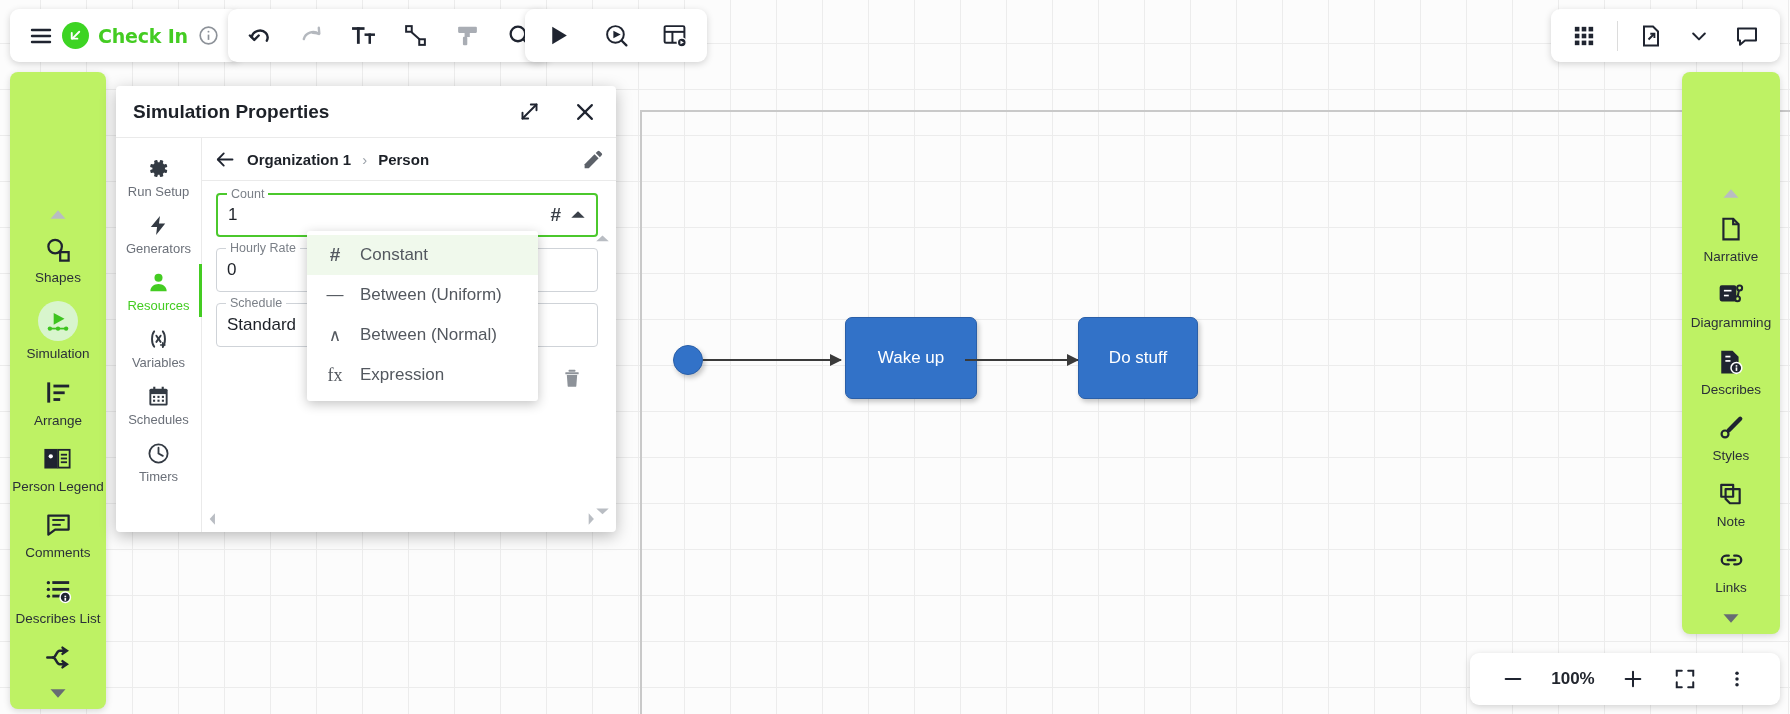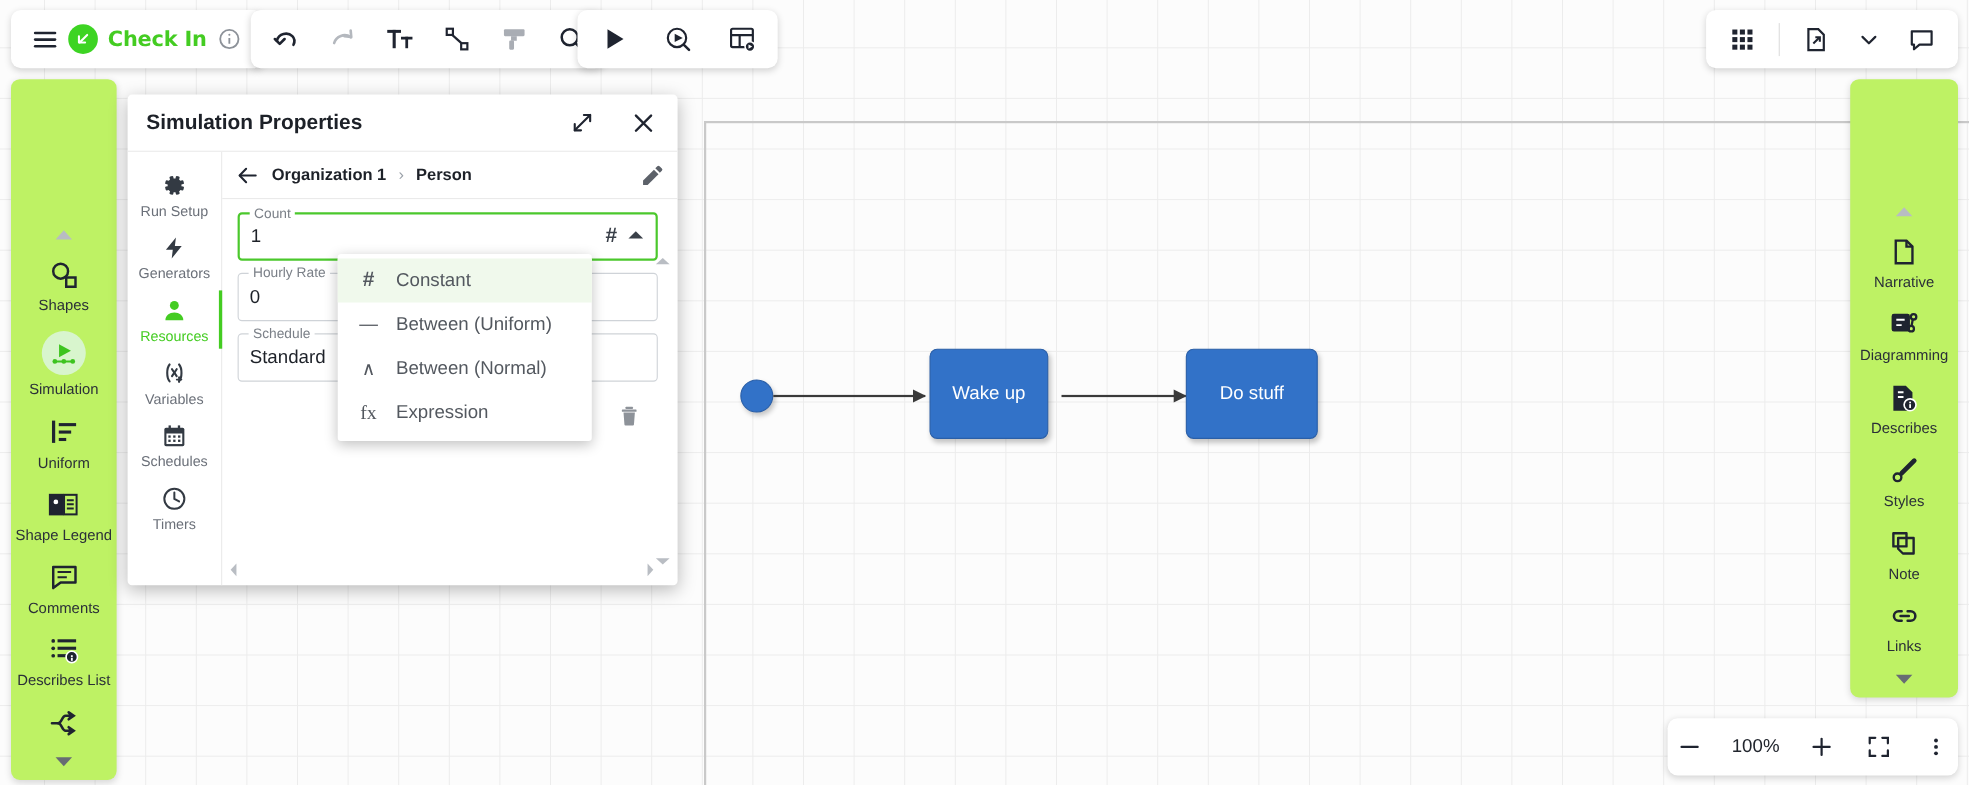--- a/index.html
+++ b/index.html
@@ -60,21 +60,21 @@
     position: absolute;
     background: #fff;
     border-radius: 9px;
     box-shadow: 0 2px 7px rgba(0,0,0,.17);
     display: flex; align-items: center;
   }
   .tb-top-left { left: 10px; top: 9px; height: 53px; padding: 0 16px; gap: 6px; }
   .tb-top-mid  { left: 228px; top: 9px; height: 53px; padding: 0 16px; gap: 22px; }
   .tb-top-run  { left: 525px; top: 9px; height: 53px; padding: 0 18px; gap: 28px; }
   .tb-top-right{ right: 10px; top: 9px; height: 53px; padding: 0 18px; gap: 18px; }
-  .tb-zoom     { right: 10px; bottom: 9px; height: 52px; padding: 0 5px; gap: 22px; }
+  .tb-zoom     { right: 10px; bottom: 9px; height: 52px; padding: 0 28px; gap: 22px; font-weight: bold; }
 
   .icon-btn {
     display: flex; align-items: center; justify-content: center;
     cursor: pointer; color: #1f2430;
     width: 30px; height: 30px;
   }
   .icon-btn.dim { color: #b4b8be; }
   .icon-btn.dim2 { color: #a9adb4; }
 
   .checkin-badge {
@@ -209,21 +209,21 @@
 <body>
 
 <div id="root">
 
   <div class="canvas"></div>
   <div class="page-edge-v"></div>
   <div class="page-edge-h"></div>
 
   <div class="start-dot" style="left:673px; top:345px;"></div>
   <div class="conn" style="left:703px; top:359px; width:138px;"></div>
-  <div class="node" style="left:845px; top:317px; width:108px; height:82px;">
+  <div class="node" style="left:845px; top:317px; width:132px; height:82px;">
     <span>Wake up</span>
   </div>
   <div class="conn" style="left:965px; top:359px; width:113px;"></div>
   <div class="node" style="left:1078px; top:317px; width:120px; height:82px;">
     <span>Do stuff</span>
   </div>
 
   <div class="bar tb-top-left">
     <div class="icon-btn">
       <svg width="24" height="24" viewBox="0 0 24 24" fill="none" stroke="#1f2430" stroke-width="2.4" stroke-linecap="round">
@@ -383,35 +383,35 @@
 
     <div class="rail-item">
       <span class="rail-icon">
         <svg width="27" height="27" viewBox="0 0 24 24" fill="#1f2430">
           <rect x="2" y="3" width="2.6" height="18"></rect>
           <rect x="7.5" y="5" width="14" height="2.5"></rect>
             <rect x="7.5" y="11" width="10" height="2.5"></rect>
             <rect x="7.5" y="17" width="6" height="2.5"></rect>
         </svg>
       </span>
-      <span class="lbl">Uniform</span>
+      <span class="lbl">Arrange</span>
     </div>
 
     <div class="rail-item">
       <span class="rail-icon">
         <svg width="28" height="26" viewBox="0 0 26 22" fill="none" stroke="#1f2430" stroke-width="1.7">
           <rect x="1.2" y="2.5" width="10.6" height="16.5" fill="#1f2430"></rect>
           <rect x="13.2" y="2.5" width="10.6" height="16.5"></rect>
           <circle cx="6.3" cy="8.5" r="2" fill="#fff" stroke="none"></circle>
           <line x1="15.6" y1="7" x2="21.4" y2="7"></line>
             <line x1="15.6" y1="10.5" x2="21.4" y2="10.5"></line>
             <line x1="15.6" y1="14" x2="21.4" y2="14"></line>
         </svg>
       </span>
-      <span class="lbl">Shape Legend</span>
+      <span class="lbl">Person Legend</span>
     </div>
 
     <div class="rail-item">
       <span class="rail-icon">
         <svg width="27" height="27" viewBox="0 0 24 24" fill="none" stroke="#1f2430" stroke-width="2" stroke-linejoin="round">
           <path d="M3 4 h18 v12.5 h-12 l-6 4.5 v-4.5 h0 z"></path>
           <line x1="6.5" y1="8" x2="17.5" y2="8" stroke-width="1.7"></line>
             <line x1="6.5" y1="12.3" x2="14" y2="12.3" stroke-width="1.7"></line>
         </svg>
       </span>

